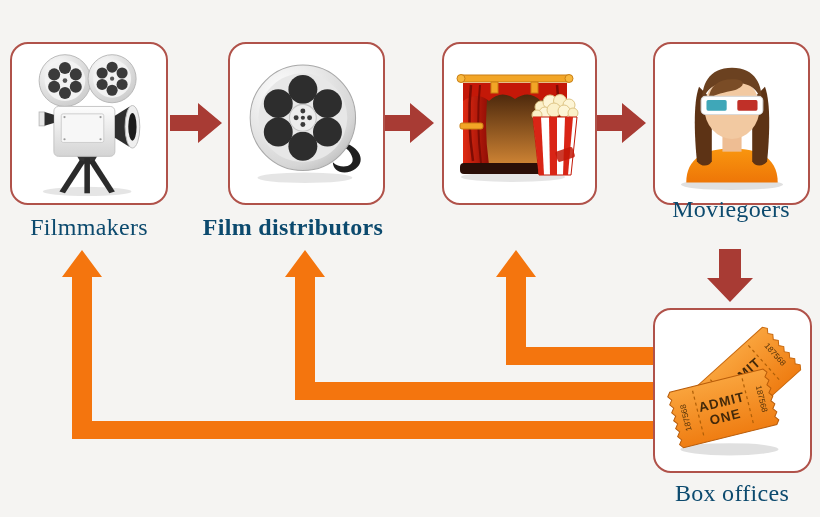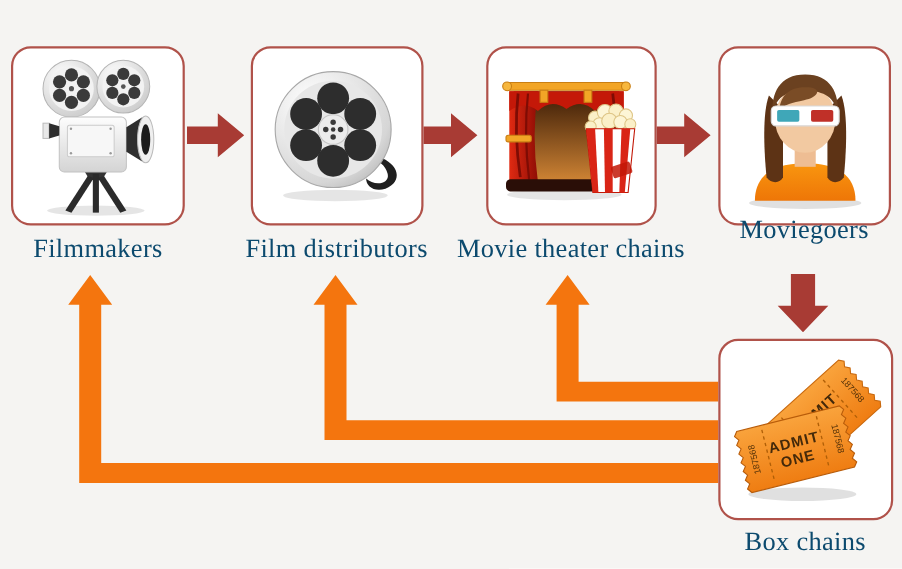--- a/index.html
+++ b/index.html
@@ -234,17 +234,16 @@
         <line x1="75" y1="4" x2="75" y2="52" stroke="#b05f07" stroke-width="1.2" stroke-dasharray="3,3"></line>
         <text transform="translate(15 28) rotate(-90)" text-anchor="middle" font-size="8" font-family="Liberation Sans, sans-serif" fill="#553208">187568</text>
         <text transform="translate(86 28) rotate(90)" text-anchor="middle" font-size="8" font-family="Liberation Sans, sans-serif" fill="#553208">187568</text>
         <text x="50" y="26" text-anchor="middle" font-size="13" font-weight="bold" letter-spacing="1" font-family="Liberation Sans, sans-serif" fill="#43290a">ADMIT</text>
         <text x="50" y="41" text-anchor="middle" font-size="13" font-weight="bold" letter-spacing="1" font-family="Liberation Sans, sans-serif" fill="#43290a">ONE</text>
       </g>
     </svg>
   </div>
 
   <div class="node-label" style="left:89px;top:214px;">Filmmakers</div>
-  <div class="node-label" style="left:306px;top:214px;">Film distributors</div>
-  <div class="node-label" style="left:519px;top:214px;">Movie theater chains</div>
+  <div class="node-label" style="left:293px;top:214px;font-weight:bold;">Film distributors</div>
   <div class="node-label" style="left:731px;top:196px;">Moviegoers</div>
-  <div class="node-label" style="left:732px;top:480px;">Box chains</div>
+  <div class="node-label" style="left:732px;top:480px;">Box offices</div>
 </div>
 
 </body></html>

